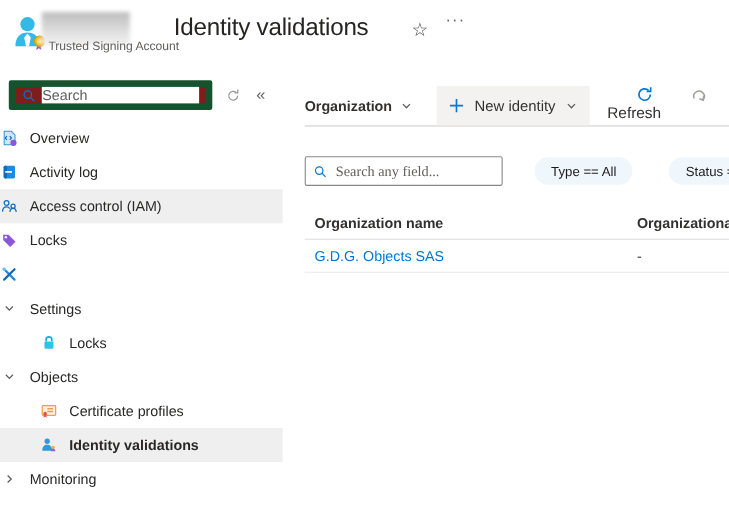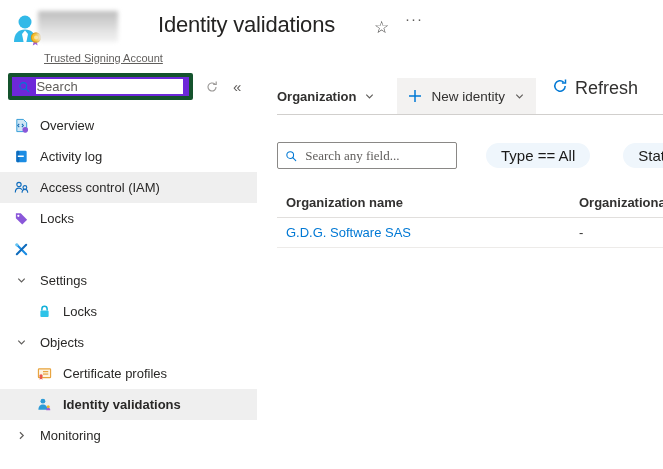--- a/index.html
+++ b/index.html
@@ -6,73 +6,73 @@
   html,body { width:663px; height:469px; overflow:hidden; background:#fff;
     font-family:"Liberation Sans", sans-serif; color:#323130; }
   .app { position:relative; width:663px; height:469px; }
 
   
   .hdr { position:relative; height:62px; }
   .hdr-icon { position:absolute; left:10px; top:12px; width:36px; height:36px; }
   .redacted { position:absolute; left:38px; top:11px; width:80px; height:31px;
     background:linear-gradient(180deg,#bdbdbd 0%,#e6e6e6 70%,#f2f2f2 100%);
     filter:blur(2px); border-radius:1px; }
-  .hdr-sub { position:absolute; left:44px; top:52px; font-size:11px; color:#605e5c; white-space:nowrap;text-decoration:underline; }
+  .hdr-sub { position:absolute; left:44px; top:36px; font-size:11px; color:#605e5c; white-space:nowrap; }
   .hdr-title { position:absolute; left:158px; top:12px; font-size:22px; font-weight:400;
     color:#252423; letter-spacing:-0.2px; white-space:nowrap; }
   .hdr-star { position:absolute; left:374px; top:17px; font-size:17px; color:#494847; cursor:pointer; }
   .hdr-more { position:absolute; left:405px; top:10px; font-size:15px; color:#605e5c;
     letter-spacing:1px; cursor:pointer; }
 
   
   .bodyrow { display:flex; height:407px; }
   .sidebar { width:257px; flex:0 0 257px; padding-top:11px; }
   .main { flex:1; padding-left:20px; position:relative; }
 
   
   .sb-searchrow { display:flex; align-items:center; padding:0 8px; height:27px; margin-bottom:10px; }
   .sb-searchbox { display:flex; align-items:center; width:185px; height:27px;
-    border:4px solid #14532d; border-radius:2px; padding:0 6px; background:#6d28d9; }
+    border:6px solid #14532d; border-radius:2px; padding:0 6px; background:#7f1d1d; }
   .sb-searchbox input { border:none; outline:none; width:100%; font-size:13px;
     font-family:"Liberation Sans",sans-serif; color:#323130; margin-left:6px; }
   .sb-searchbox input::placeholder { color:#605e5c; }
   .sb-sync { margin-left:12px; width:14px; height:14px; cursor:pointer; }
   .sb-collapse { margin-left:14px; color:#605e5c; font-size:15px; cursor:pointer; line-height:1; }
   .nav { margin-top:6px; }
-  .nav-item { display:flex; align-items:center; height:31px; padding-left:13px;
+  .nav-item { display:flex; align-items:center; height:31px; padding-left:0;
     font-size:13px; color:#292827; cursor:pointer; white-space:nowrap; }
   .nav-item.nested { padding-left:36px; }
   .nav-item.selected { background:#efefef; }
   .nav-item.bold span.lbl { font-weight:700; }
   .nav-ic { width:16px; height:16px; flex:0 0 16px; display:flex; align-items:center; justify-content:center; }
   .nav-item .lbl { margin-left:11px; }
 
   
   .toolbar { display:flex; align-items:center; height:36px; margin-top:16px; white-space:nowrap; }
   .tb-scope { display:flex; align-items:center; font-weight:700; font-size:13px; cursor:pointer; }
   .tb-scope .chev { margin-left:8px; }
   .tb-btn { display:flex; align-items:center; height:36px; padding:16px 11px; margin-left:22px;
     background:#f3f2f1; cursor:pointer; font-size:13.5px; }
   .tb-btn .chev { margin-left:9px; }
   .tb-plus { margin-right:9px; width:14px; height:14px; }
-  .tb-cmd { display:flex; align-items:flex-start; height:36px; padding:0 10px; margin-left:6px;
-    font-size:18px; cursor:pointer; }
+  .tb-cmd { display:flex; align-items:flex-end; height:36px; padding:0 10px; margin-left:6px;
+    font-size:14px; cursor:pointer;flex-direction:column; }
   .tb-cmd svg { margin-right:7px; }
   .tb-cmd.disabled { color:#a19f9d; cursor:default; }
   .tb-divider { height:1px; background:#d1cfcd; margin-top:0; width:100%; }
 
   
   .filterrow { display:flex; align-items:center; margin-top:27px; }
   .f-searchbox { display:flex; align-items:center; width:180px; height:27px;
     border:1px solid #8a8886; border-radius:2px; padding:0 7px; background:#fff; }
   .f-searchbox input { border:none; outline:none; width:100%; font-size:13px;
     font-family:Liberation Serif, serif; color:#323130; margin-left:8px; }
   .f-searchbox input::placeholder { color:#605e5c; }
   .pill { height:25px; display:flex; align-items:center; padding:0 15px; border-radius:13px;
-    background:#eff6fc; font-size:15px; color:#1b1a19; cursor:pointer; white-space:nowrap; }
+    background:#eff6fc; font-size:12px; color:#1b1a19; cursor:pointer; white-space:nowrap; }
   .pill1 { margin-left:29px; }
   .pill2 { margin-left:33px; }
 
   
   .tbl { margin-top:19px; }
   .tbl-row { display:flex; align-items:center; height:30px; }
   .tbl-head { border-bottom:1px solid #e1dfdd; font-weight:700; font-size:13px; color:#323130; }
   .tbl-data { border-bottom:1px solid #edebe9; font-size:13px; }
   .c1 { width:302px; padding-left:9px; white-space:nowrap; }
   .c2 { flex:1; white-space:nowrap; }
@@ -294,21 +294,21 @@
         </div>
       </div>
 
       <div class="tbl">
         <div class="tbl-row tbl-head">
           <div class="c1">Organization name</div>
           <div class="c2">Organizational unit</div>
         </div>
         <div class="tbl-row tbl-data">
           <div class="c1">
-            <a class="link">G.D.G. Software SAS</a>
+            <a class="link">G.D.G. Objects SAS</a>
           </div>
           <div class="c2">-</div>
         </div>
       </div>
 
     </main>
   </div>
 </div>
 
 </body></html>

